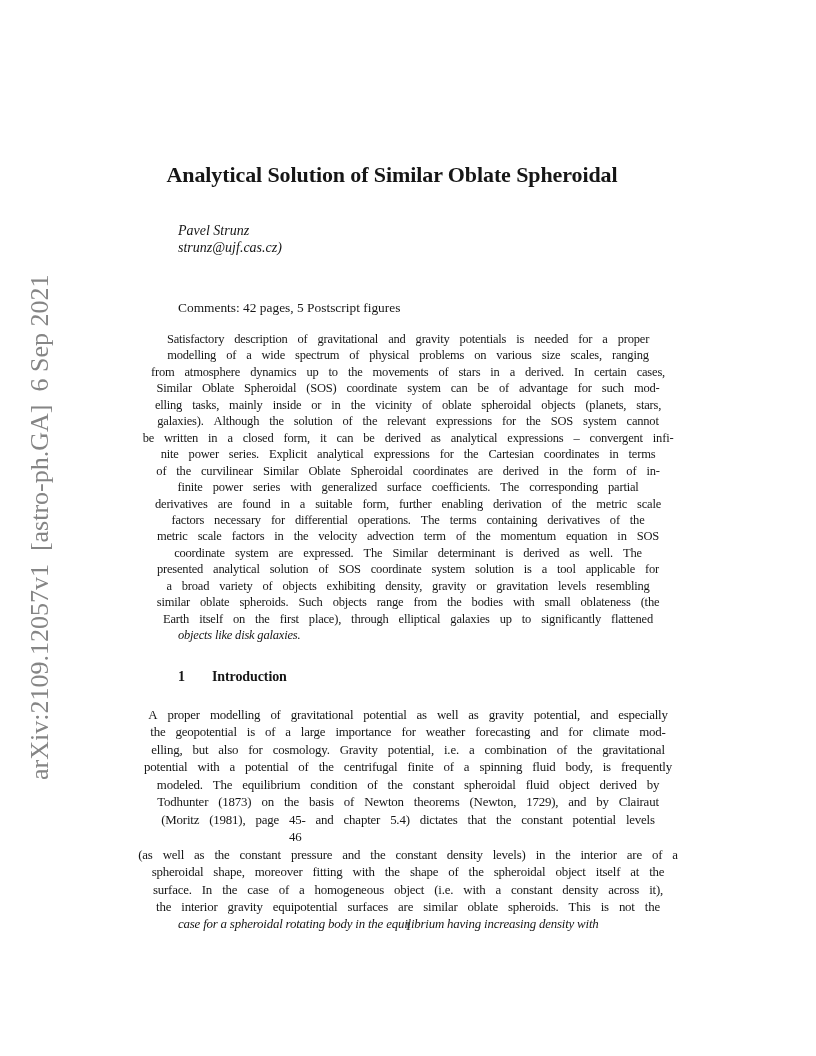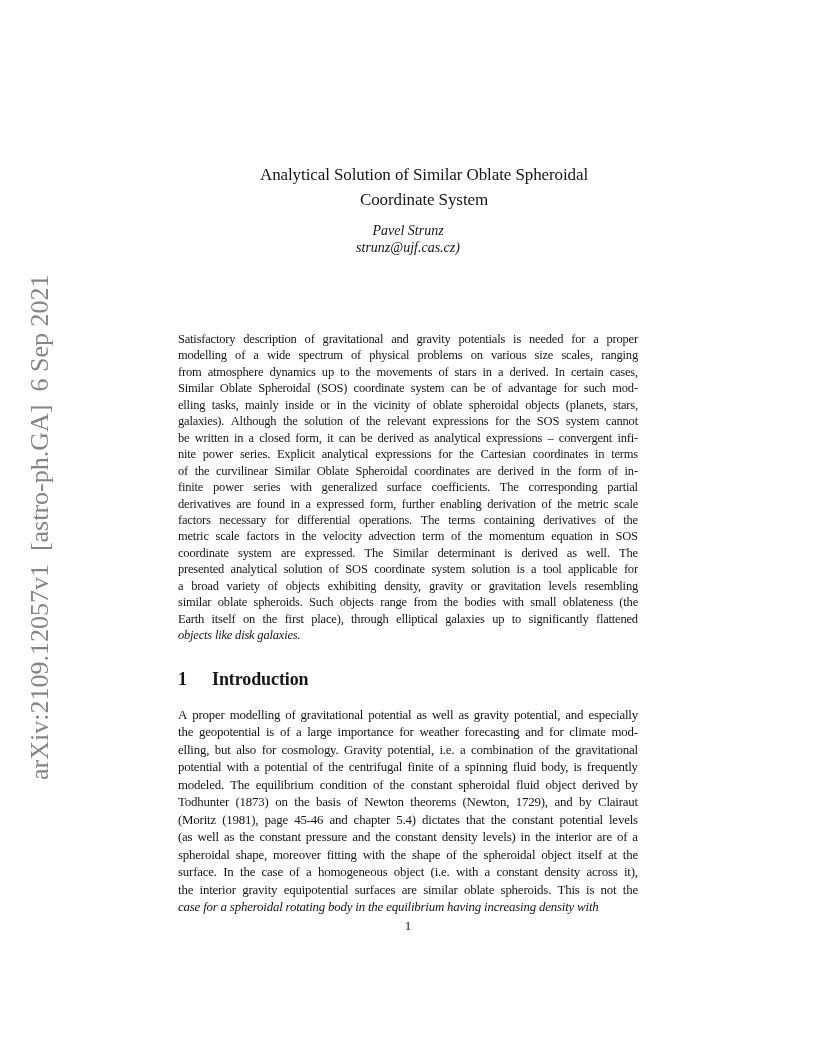--- a/index.html
+++ b/index.html
@@ -25,36 +25,35 @@
     writing-mode: vertical-rl;
     transform: rotate(180deg);
     font-size: 26px;
     line-height: 34px;
     color: #858585;
     white-space: pre;
   }
 
   .title-block {
     position: absolute;
-    left: 194px;
+    left: 162px;
     top: 162px;
     width: 460px;
     text-align: center;
-    font-weight: normal;
-    font-size: 17px;
+    font-weight: bold;
+    font-size: 22px;
     line-height: 25px;
     letter-spacing: -0.1px;
   }
 
   .author-block {
     position: absolute;
     left: 178px;
     top: 222px;
     width: 460px;
-    text-align: center;
     font-style: italic;
     font-size: 14px;
     line-height: 17px;
   }
 
   .comments {
     position: absolute;
     left: 178px;
     top: 300px;
     width: 460px;
@@ -70,21 +69,21 @@
     line-height: 16.45px;
     letter-spacing: -0.2px;
   }
 
   .section-heading {
     position: absolute;
     left: 178px;
     top: 669px;
     width: 460px;
     font-weight: bold;
-    font-size: 18px;
+    font-size: 14px;
     letter-spacing: -0.1px;
   }
   .sec-num { display: inline-block; width: 34px; }
 
   .intro {
     position: absolute;
     left: 178px;
     top: 707px;
     width: 460px;
     font-size: 12.9px;
@@ -95,40 +94,40 @@
   .page-number {
     position: absolute;
     left: 178px;
     top: 918px;
     width: 460px;
     text-align: center;
     font-size: 13px;
   }
 
   
-  .jline { display: flex; justify-content: space-between; }
+  .jline { display: flex; justify-content: center; gap: 10px; }
   .jline.jlast { display: block; text-align: left; font-style: italic; }
 </style>
 </head>
 <body>
 
 <div class="page">
 
   <div class="arxiv-watermark">arXiv:2109.12057v1  [astro-ph.GA]  6 Sep 2021</div>
 
   <div class="title-block">
     <div>Analytical Solution of Similar Oblate Spheroidal</div>
-    <div>Coordinate System</div>
   </div>
 
   <div class="author-block">
     <div>Pavel Strunz</div>
     <div>strunz@ujf.cas.cz)</div>
   </div>
 
+  <div class="comments">Comments: 42 pages, 5 Postscript figures</div>
 
   <div class="abstract">
       <div class="jline">
         <span>Satisfactory</span>
         <span>description</span>
         <span>of</span>
         <span>gravitational</span>
         <span>and</span>
         <span>gravity</span>
         <span>potentials</span>
@@ -275,21 +274,21 @@
         <span>The</span>
         <span>corresponding</span>
         <span>partial</span>
       </div>
       <div class="jline">
         <span>derivatives</span>
         <span>are</span>
         <span>found</span>
         <span>in</span>
         <span>a</span>
-        <span>expressed</span>
+        <span>suitable</span>
         <span>form,</span>
         <span>further</span>
         <span>enabling</span>
         <span>derivation</span>
         <span>of</span>
         <span>the</span>
         <span>metric</span>
         <span>scale</span>
       </div>
       <div class="jline">

